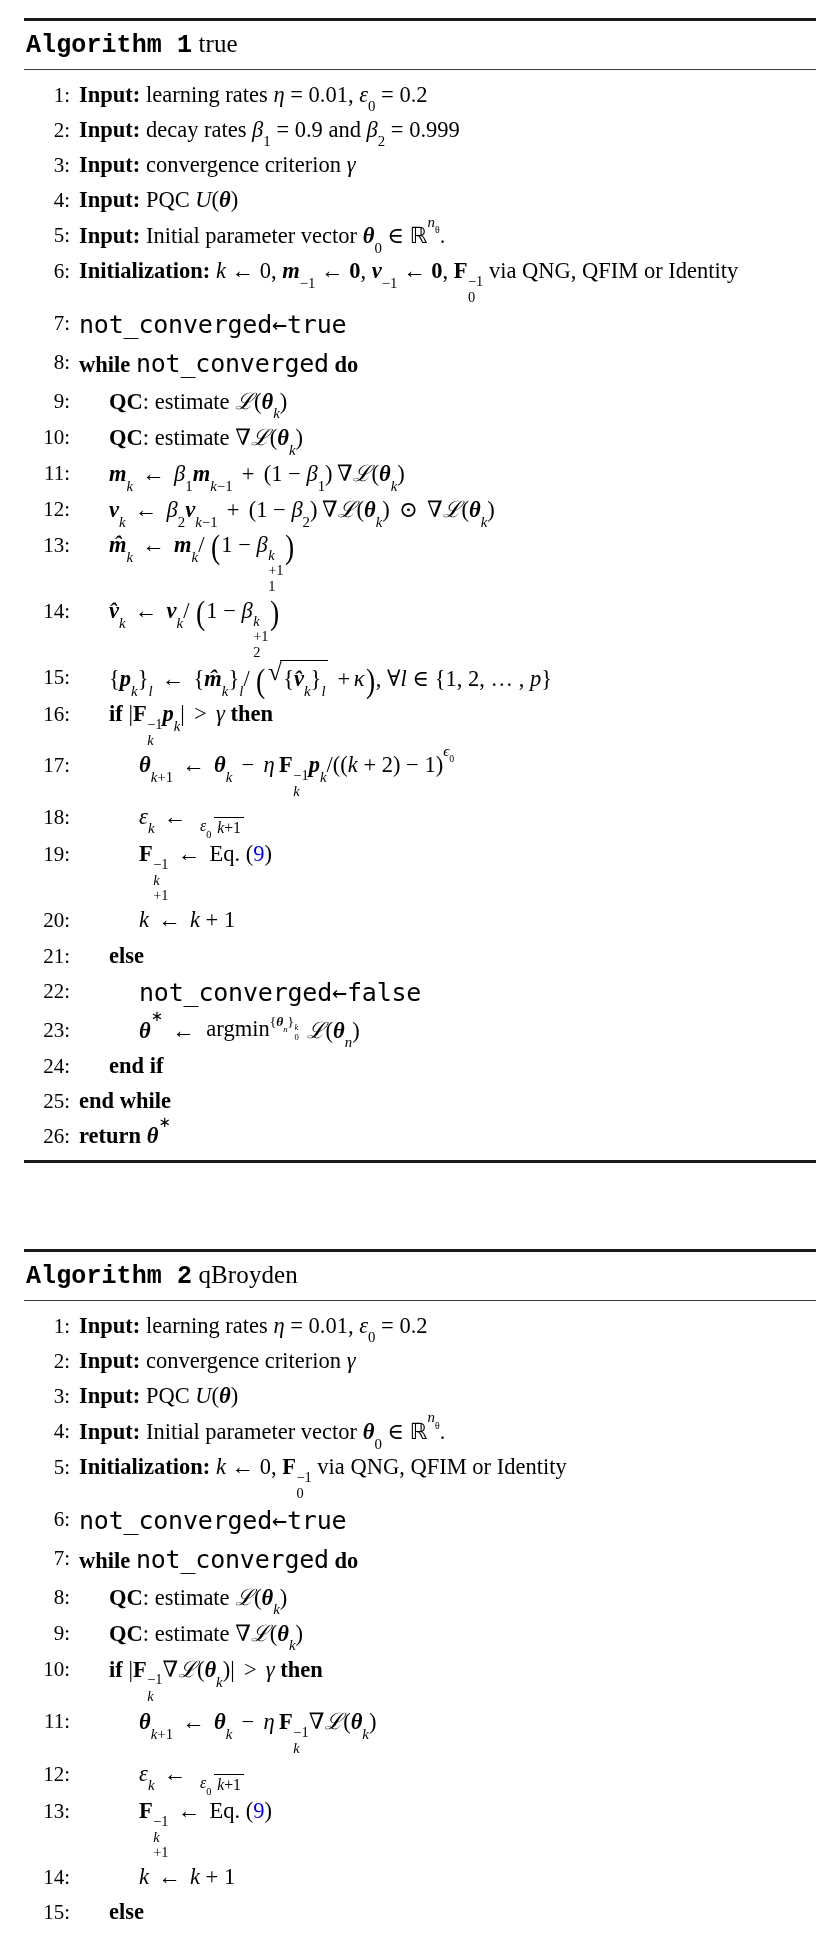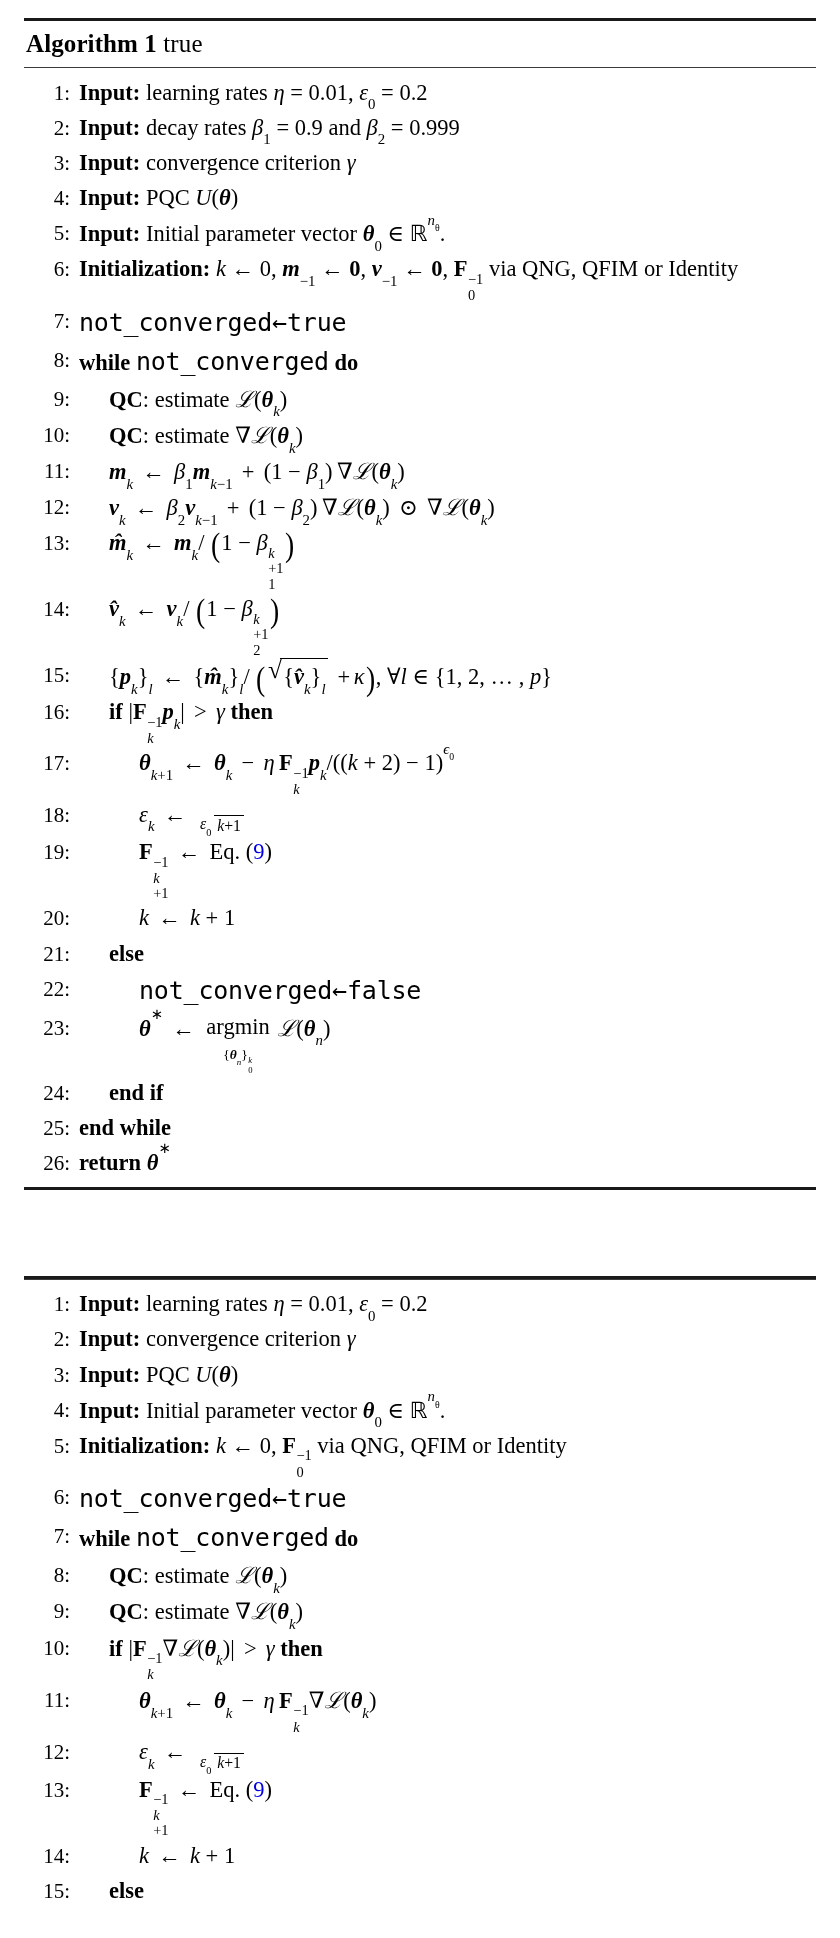--- a/index.html
+++ b/index.html
@@ -40,20 +40,21 @@
     line-height: 0;
   }
   .algo-title {
     font-size: 25px;
     line-height: 1.32;
     padding: 6px 2px 7px 2px;
     letter-spacing: 0.1px;
   }
   .algo-title .kw {
     font-weight: bold;
+    font-family: Liberation Mono, monospace;
   }
   .algo-title .name {
     font-weight: normal;
   }
   .algo-body {
     padding: 7px 0 6px 0;
   }
   
   .line {
     display: flex;
@@ -147,25 +148,24 @@
     display: inline-block;
     font-size: 1.5em;
     line-height: 0.62;
     vertical-align: -0.17em;
     font-family: "Liberation Serif", serif;
     transform: scaleX(0.82);
   }
   
   .argmin-wrap {
     display: inline-flex;
-    flex-direction: column;
+    flex-direction: row;
     align-items: center;
     vertical-align: top;
     margin: 0 0.1em;
-    gap: 6px;
   }
   .argmin-wrap .op { line-height: 1.4; }
   .argmin-wrap .under {
     font-size: 0.6em;
     line-height: 1.25;
     margin-top: -0.12em;
     white-space: nowrap;
   }
   .eqlink { color: #0000e0; }
   .nb { white-space: nowrap; }
@@ -466,20 +466,24 @@
         </div>
       </div>
 
     </div>
     <div class="rule-thick"></div>
   </div>
 
   <div class="algo">
     <div class="rule-thick"></div>
 
+    <div class="algo-title">
+      <span class="kw">Algorithm 2</span>
+      <span class="name">qBroyden</span>
+    </div>
 
     <div class="rule-thin"></div>
 
     <div class="algo-body">
 
       <div class="line">
         <div class="lineno">1:</div>
         <div class="code">
           <span class="kw">Input:</span>
           <span>learning rates</span>

